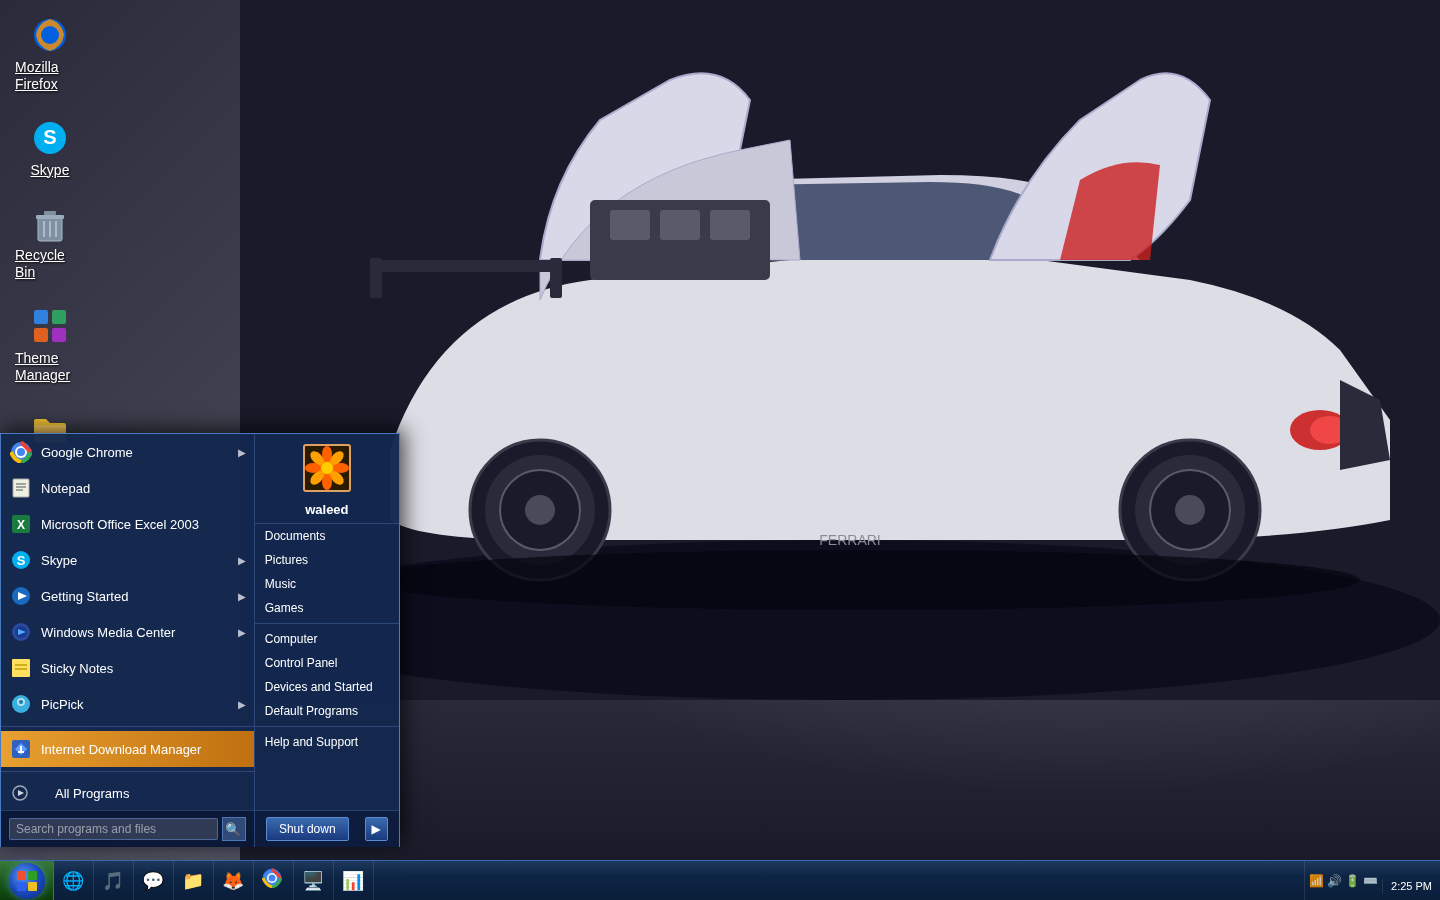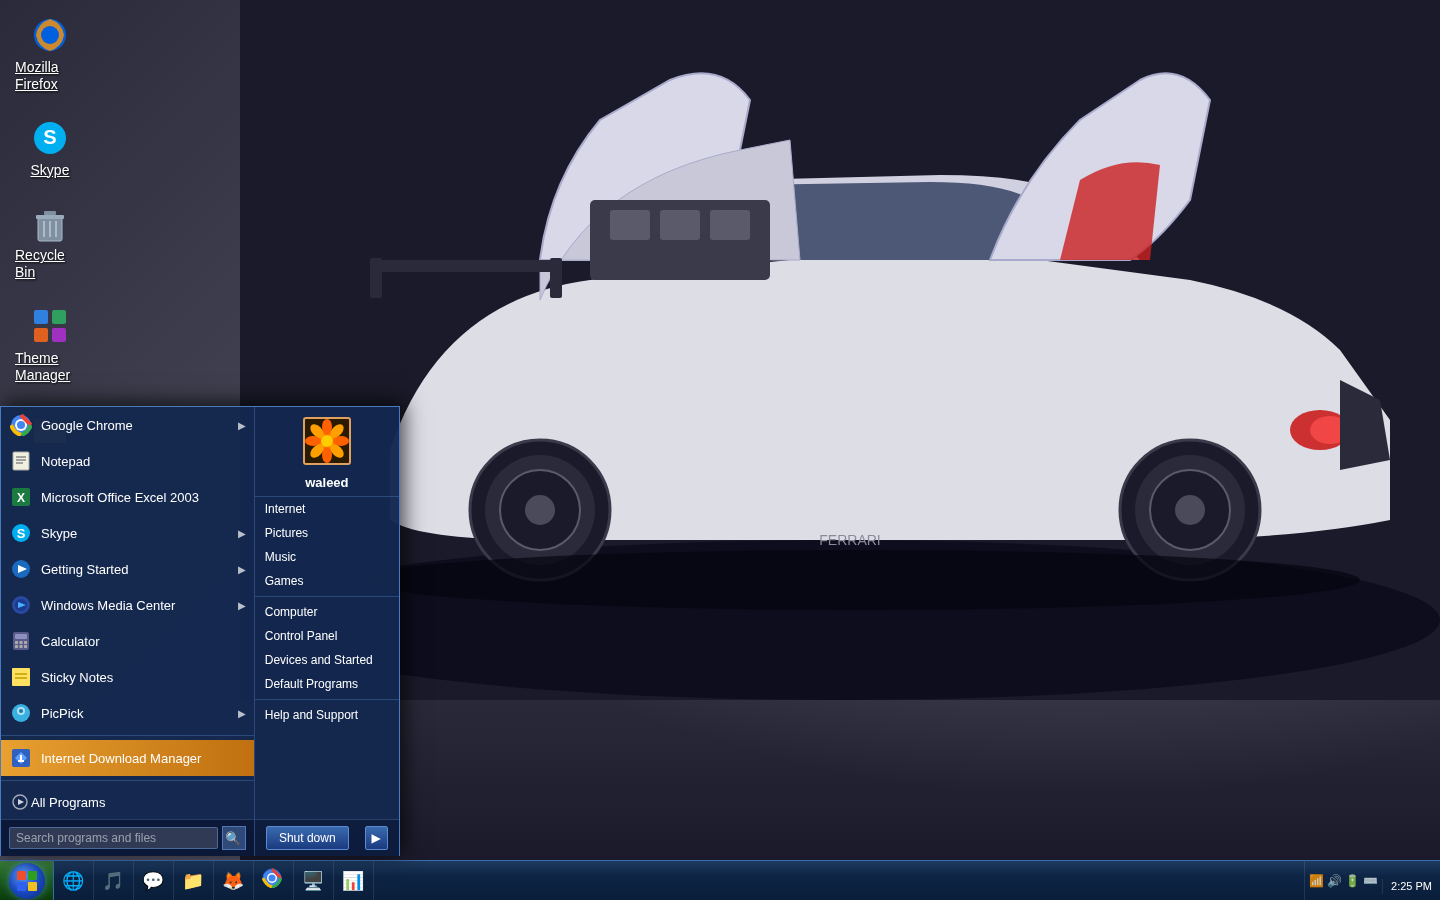--- a/index.html
+++ b/index.html
@@ -155,21 +155,21 @@
     .clock {
       text-align: right;
       font-size: 11px;
       color: white;
       line-height: 1.3;
     }
 
     
     #start-menu {
       position: absolute;
-      bottom: 44px;
+      bottom: 53px;
       left: 0;
       width: 400px;
       background: rgba(20,40,80,0.97);
       border: 1px solid #4a7abf;
       border-bottom: none;
       display: flex;
       z-index: 200;
       box-shadow: 4px -4px 20px rgba(0,0,0,0.7);
     }
 
@@ -224,21 +224,21 @@
       margin: 4px 0;
     }
 
     .all-programs-row {
       display: flex;
       align-items: center;
       padding: 6px 8px;
       cursor: pointer;
       color: white;
       font-size: 13px;
-      gap: 0;
+      gap: 24px;
     }
 
     
     .start-search {
       display: flex;
       align-items: center;
       padding: 6px 8px;
       border-top: 1px solid rgba(100,150,220,0.3);
       background: rgba(10,20,50,0.8);
     }
@@ -560,35 +560,20 @@
           <svg width="22" height="22" viewBox="0 0 22 22">
             <circle cx="11" cy="11" r="9" fill="#2a4a9f"></circle>
             <circle cx="11" cy="11" r="6" fill="#1a3a8f"></circle>
             <polygon points="8,8 16,11 8,14" fill="#4aafff"></polygon>
           </svg>
         </div>
         <span class="start-item-label">Windows Media Center</span>
         <span class="start-item-arrow">▶</span>
       </div>
 
-      <div class="start-menu-item">
-        <div class="start-item-icon">
-          <svg width="22" height="22" viewBox="0 0 22 22">
-            <rect x="3" y="2" width="16" height="18" rx="2" fill="#5a5a8a"></rect>
-            <rect x="5" y="4" width="12" height="5" rx="1" fill="#9090c0"></rect>
-            <rect x="5" y="11" width="3" height="3" rx="0.5" fill="#aaa"></rect>
-            <rect x="9.5" y="11" width="3" height="3" rx="0.5" fill="#aaa"></rect>
-            <rect x="14" y="11" width="3" height="3" rx="0.5" fill="#aaa"></rect>
-            <rect x="5" y="15" width="3" height="3" rx="0.5" fill="#aaa"></rect>
-            <rect x="9.5" y="15" width="3" height="3" rx="0.5" fill="#aaa"></rect>
-            <rect x="14" y="15" width="3" height="3" rx="0.5" fill="#aaa"></rect>
-          </svg>
-        </div>
-        <span class="start-item-label">Calculator</span>
-      </div>
 
       <div class="start-menu-item">
         <div class="start-item-icon">
           <svg width="22" height="22" viewBox="0 0 22 22">
             <rect x="2" y="2" width="18" height="18" rx="1" fill="#ffe060"></rect>
             <line x1="5" y1="8" x2="17" y2="8" stroke="#c0a000" stroke-width="1.5"></line>
             <line x1="5" y1="12" x2="17" y2="12" stroke="#c0a000" stroke-width="1.5"></line>
           </svg>
         </div>
         <span class="start-item-label">Sticky Notes</span>
@@ -657,21 +642,21 @@
             <ellipse cx="32" cy="12" rx="5" ry="8" fill="#ffa000" transform="rotate(45 32 12)"></ellipse>
             <ellipse cx="12" cy="32" rx="5" ry="8" fill="#ffa000" transform="rotate(45 12 32)"></ellipse>
             <ellipse cx="32" cy="32" rx="5" ry="8" fill="#ffa000" transform="rotate(-45 32 32)"></ellipse>
             <circle cx="22" cy="22" r="6" fill="#ffcc00"></circle>
           </svg>
         </div>
         <span class="username">waleed</span>
       </div>
 
       <div class="start-right-item">
-        <span>Internet</span>
+        <span>Documents</span>
       </div>
       <div class="start-right-item">
         <span>Pictures</span>
       </div>
       <div class="start-right-item">
         <span>Music</span>
       </div>
       <div class="start-right-item">
         <span>Games</span>
       </div>

